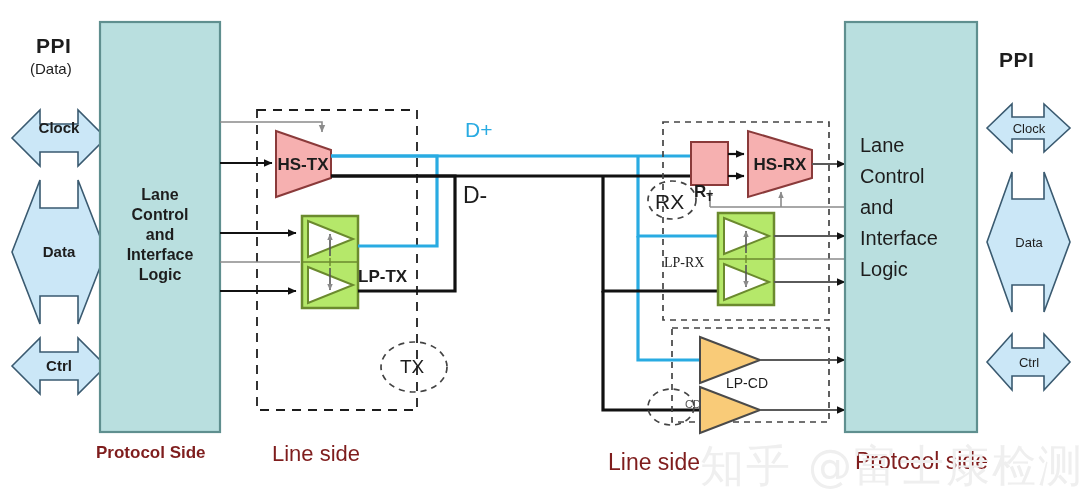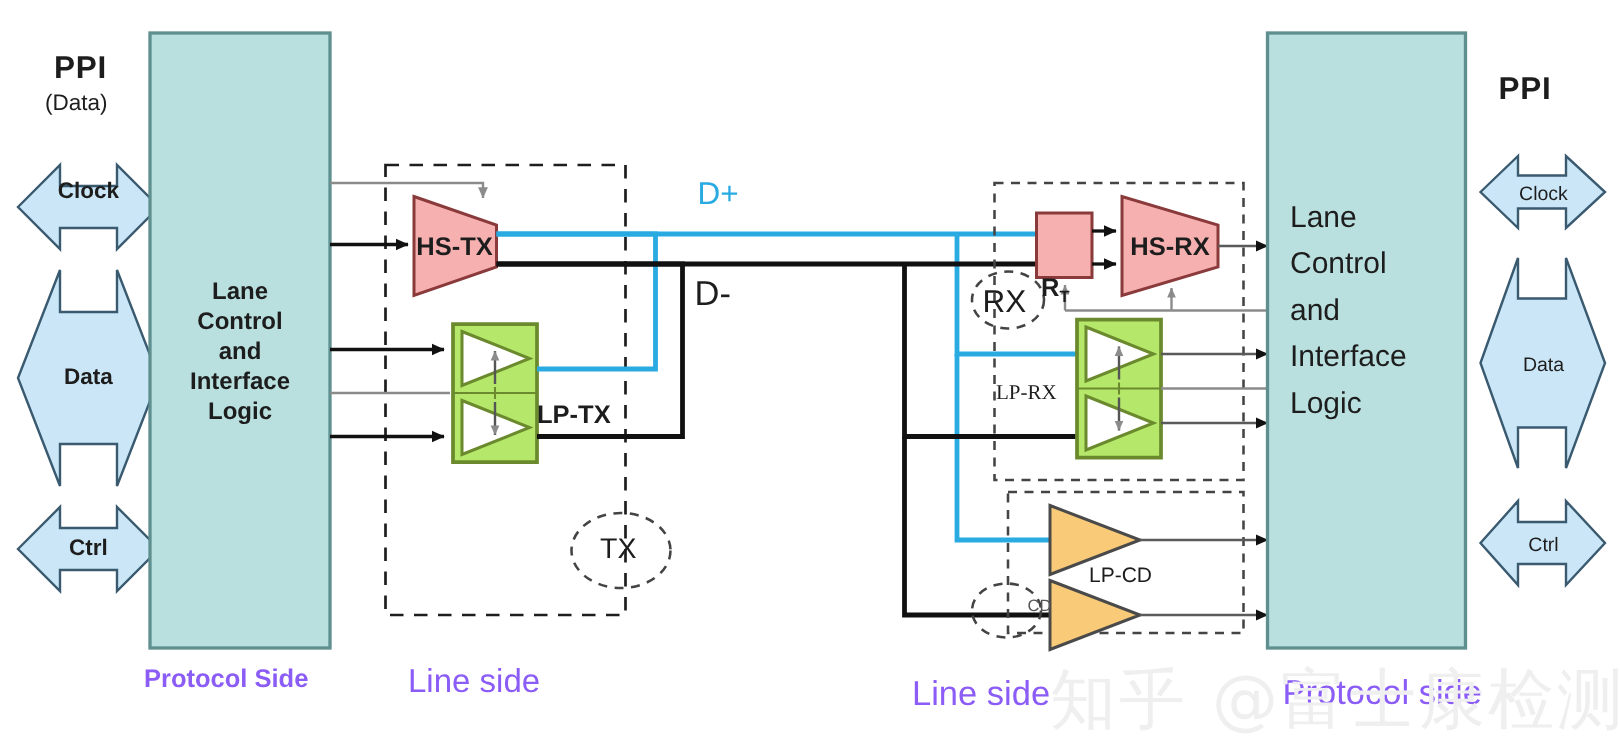--- a/index.html
+++ b/index.html
@@ -7,21 +7,21 @@
        font-family:"Liberation Sans","DejaVu Sans",sans-serif;}
   #stage{position:relative;width:1080px;height:499px;background:#fff;}
   #svgroot{position:absolute;left:0;top:0;}
   .lbl{position:absolute;color:#1d1d1d;white-space:nowrap;}
   .ppi-title{font-size:21px;font-weight:bold;letter-spacing:.5px;}
   .ppi-sub{font-size:15px;}
   .arrow-txt{font-size:15px;font-weight:bold;color:#1d1d1d;}
   .arrow-txt-r{font-size:13px;color:#1d1d1d;}
   .blk-txt{font-size:16px;font-weight:bold;text-align:center;line-height:20px;color:#1d1d1d;}
   .blk-txt-r{font-size:20px;text-align:left;line-height:31px;color:#1d1d1d;}
-  .foot{font-size:19px;color:#8b5cf6;}
+  .foot{font-size:19px;color:#7f1d1d;}
   .foot-b{font-size:17px;font-weight:bold;}
   .dplus{font-size:21px;color:#29abe2;font-weight:500;}
   .dminus{font-size:23px;color:#1d1d1d;}
   .amp-lbl{font-size:17px;font-weight:bold;color:#1d1d1d;}
   .amp-lbl-sm{font-size:14px;color:#1d1d1d;font-family:Liberation Serif, serif;}
   .amp-lbl-cd{font-size:20px;color:#1d1d1d;}
   .node-lbl{font-size:16px;color:#1d1d1d;}
   .node-lbl-sm{font-size:13px;color:#555;}
   .hs-lbl{font-size:17px;font-weight:bold;fill:#1d1d1d;}
   .watermark{position:absolute;font-size:44px;color:#efefef;

